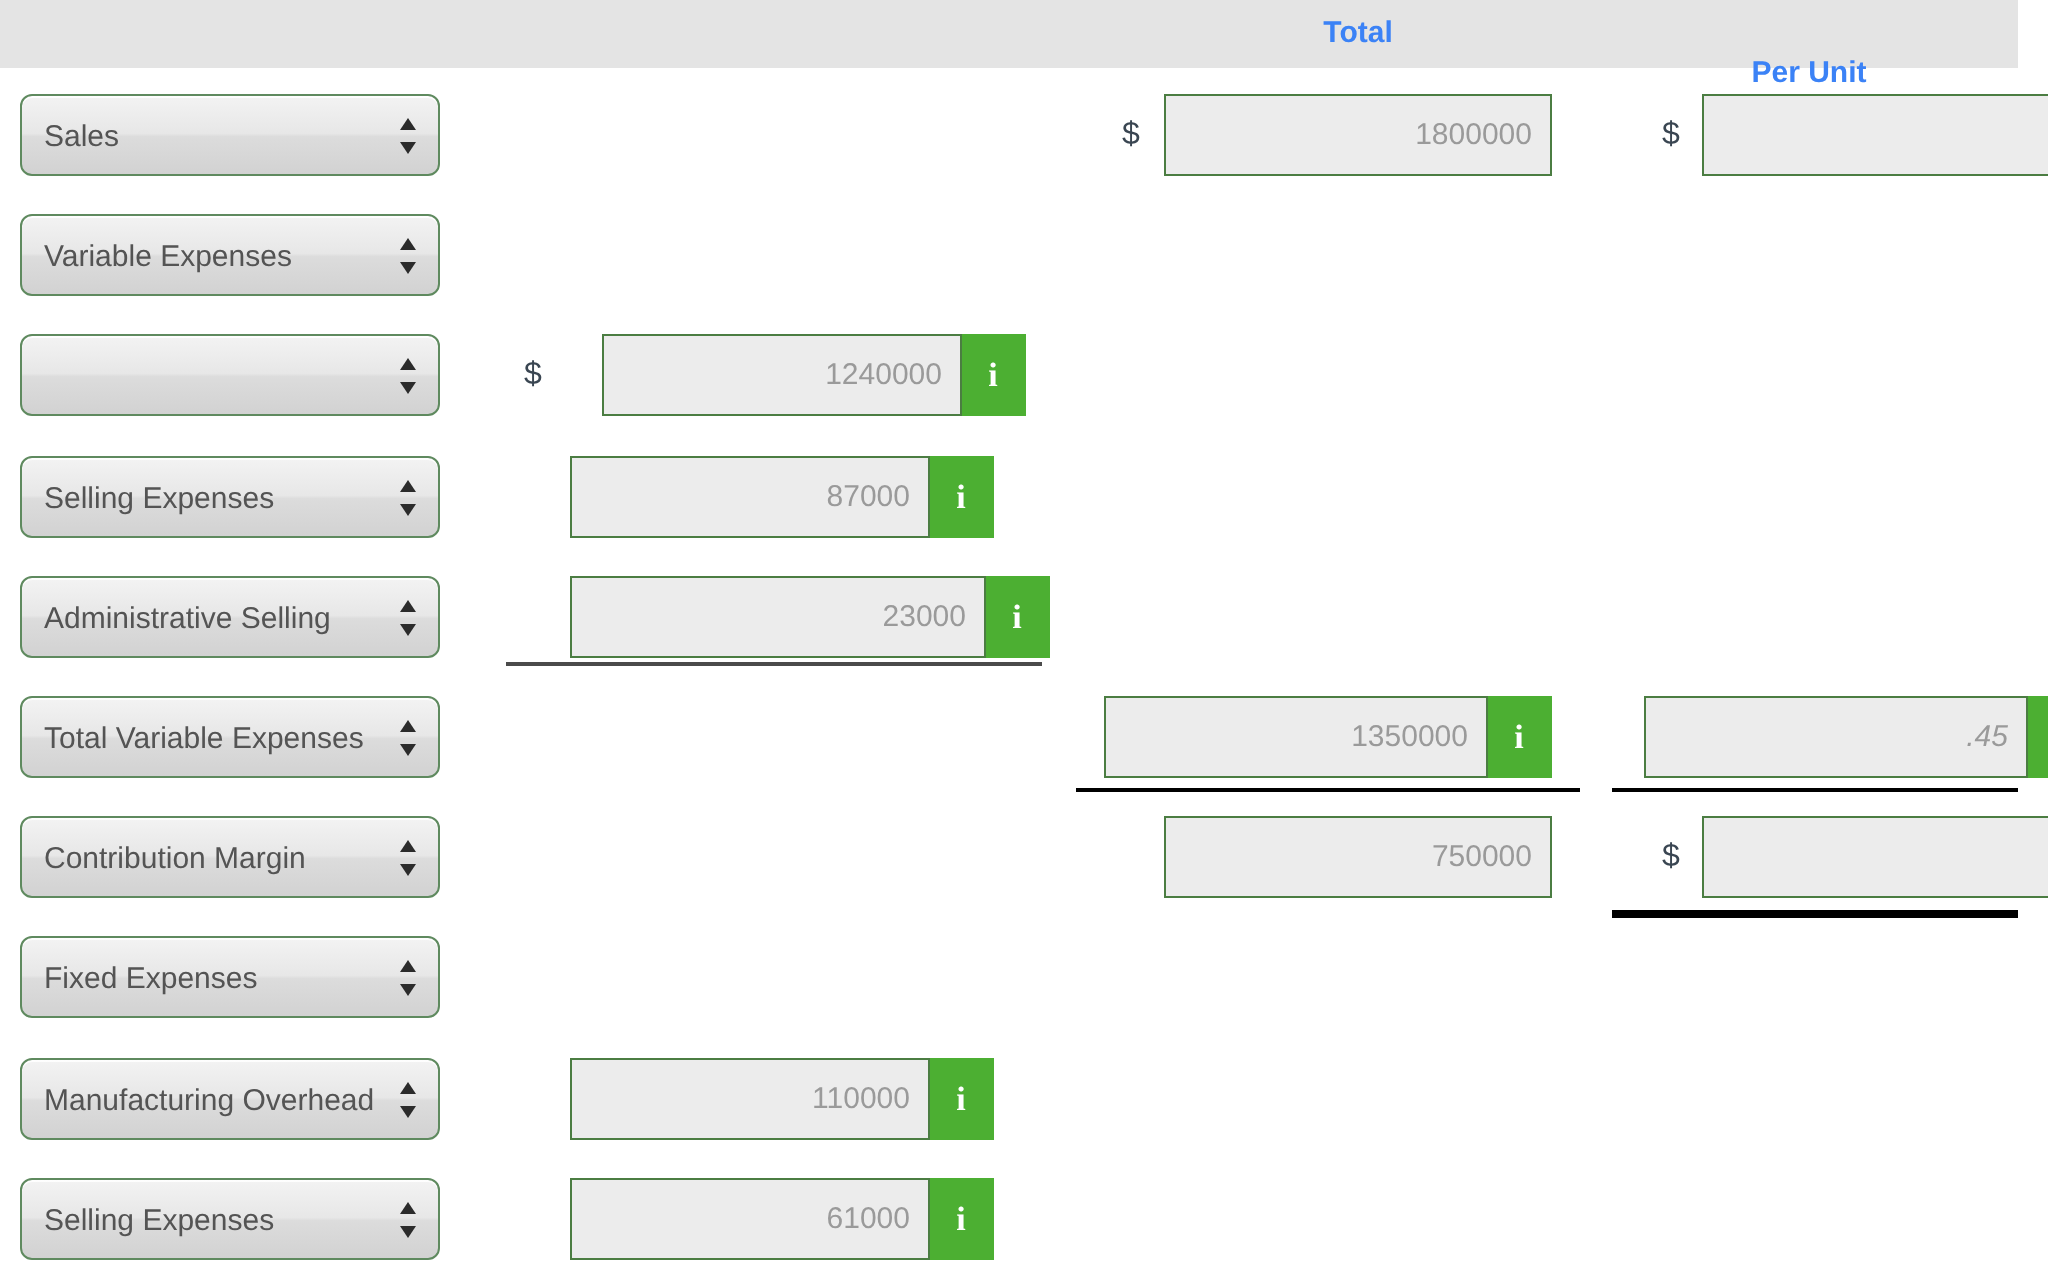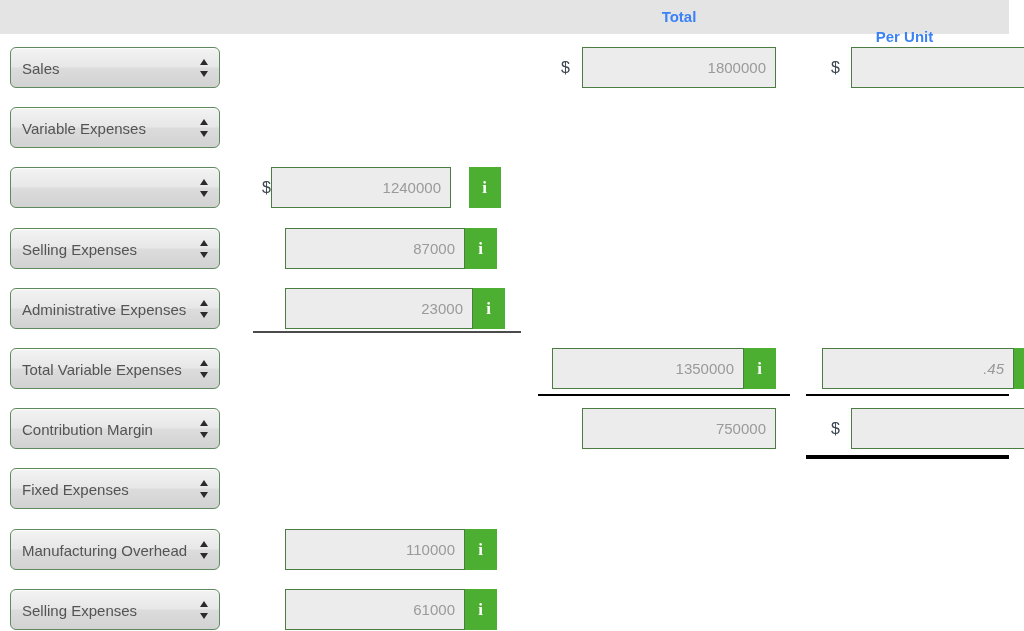--- a/index.html
+++ b/index.html
@@ -196,21 +196,21 @@
       </div>
       <div class="row" style="top: 161.4px;">
         <div class="sel">
           <span class="sel-arrows">
             <i class="up"></i>
             <i class="down"></i>
           </span>
         </div>
         <div class="cell" style="left: 0px; width: 1024px;">
           <div class="dollar" style="left: 262px;">$</div>
-          <div class="fieldwrap" style="left: 271px; gap: 18px;">
+          <div class="fieldwrap" style="left: 301px;">
             <div class="field" style="width: 180px;">1240000</div>
             <div class="infobtn">i</div>
           </div>
         </div>
       </div>
       <div class="row" style="top: 221.6px;">
         <div class="sel">
           <span class="sel-label">Selling Expenses</span>
           <span class="sel-arrows">
             <i class="up"></i>
@@ -219,29 +219,29 @@
         </div>
         <div class="cell" style="left: 0px; width: 1024px;">
           <div class="fieldwrap" style="left: 285px;">
             <div class="field" style="width: 180px;">87000</div>
             <div class="infobtn">i</div>
           </div>
         </div>
       </div>
       <div class="row" style="top: 281.8px;">
         <div class="sel">
-          <span class="sel-label">Administrative Expenses</span>
+          <span class="sel-label">Administrative Selling</span>
           <span class="sel-arrows">
             <i class="up"></i>
             <i class="down"></i>
           </span>
         </div>
         <div class="cell" style="left: 0px; width: 1024px;">
           <div class="fieldwrap" style="left: 285px;">
-            <div class="field" style="width: 188px; padding-left: 12px;">23000</div>
+            <div class="field" style="width: 208px; padding-left: 12px;">23000</div>
             <div class="infobtn">i</div>
           </div>
         </div>
       </div>
       <div class="row" style="top: 342px;">
         <div class="sel">
           <span class="sel-label">Total Variable Expenses</span>
           <span class="sel-arrows">
             <i class="up"></i>
             <i class="down"></i>

